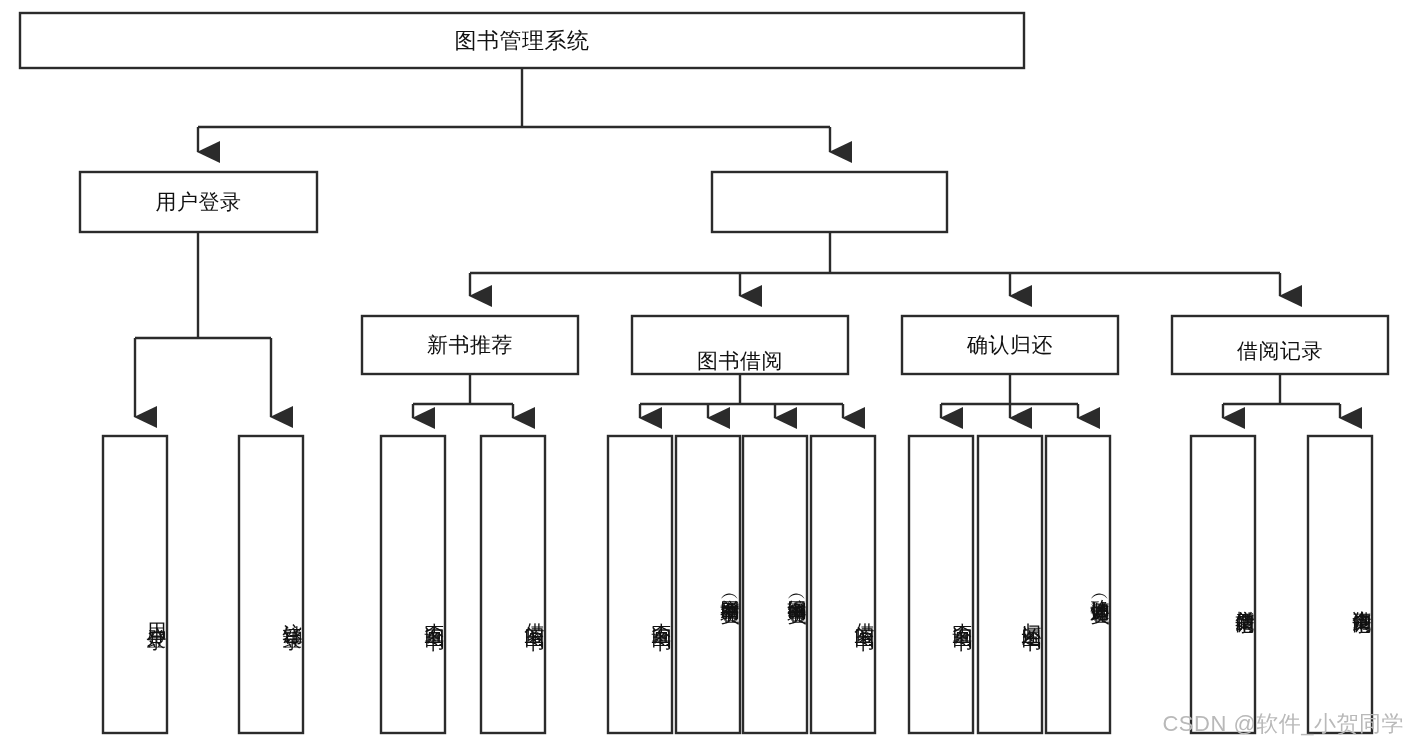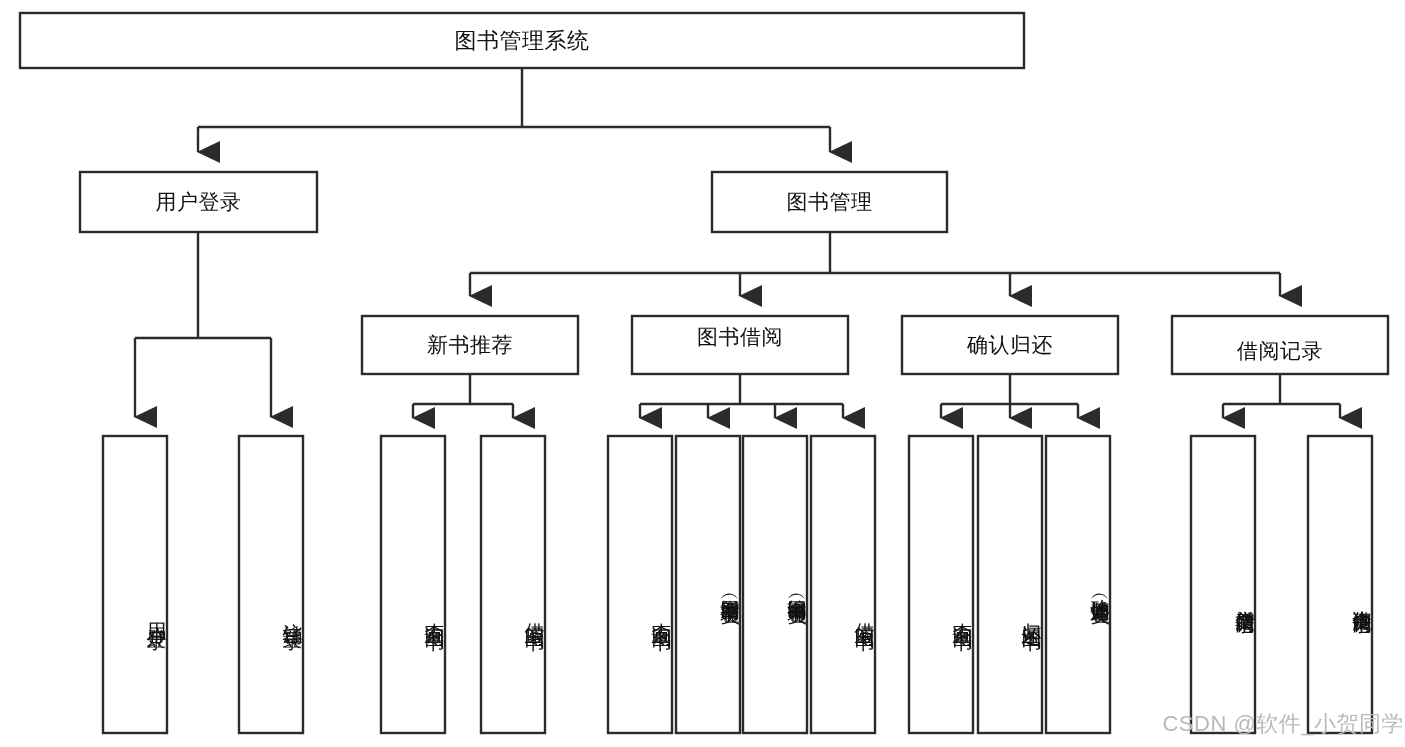--- a/index.html
+++ b/index.html
@@ -161,24 +161,23 @@
     <rect class="node-box" x="978" y="436" width="64" height="297"></rect>
     <rect class="node-box" x="1046" y="436" width="64" height="297"></rect>
 
     <rect class="node-box" x="1191" y="436" width="64" height="297"></rect>
     <rect class="node-box" x="1308" y="436" width="64" height="297"></rect>
   </svg>
 
   <div class="node-label" style="left:20px; top:13px; width:1004px; height:55px; font-size:22px;">图书管理系统</div>
 
   <div class="node-label" style="left:80px; top:172px; width:237px; height:60px;">用户登录</div>
-  <div class="node-label" style="left:712px; top:172px; width:235px; height:60px;">图书管理</div>
 
   <div class="node-label" style="left:362px; top:316px; width:216px; height:58px;">新书推荐</div>
-  <div class="node-label" style="left:632px; top:308px; width:216px; height:58px;">图书借阅</div>
+  <div class="node-label" style="left:632px; top:332px; width:216px; height:58px;">图书借阅</div>
   <div class="node-label" style="left:902px; top:316px; width:216px; height:58px;">确认归还</div>
   <div class="node-label" style="left:1172px; top:316px; width:216px; height:70px;">借阅记录</div>
 
   <div class="node-label vertical" style="left:103px; top:490px; width:64px; height:240px;">用户登录</div>
   <div class="node-label vertical" style="left:239px; top:490px; width:64px; height:240px;">注销登录</div>
 
   <div class="node-label vertical" style="left:381px; top:490px; width:64px; height:240px;">查询图书</div>
   <div class="node-label vertical" style="left:481px; top:490px; width:64px; height:240px;">借阅图书</div>
 
   <div class="node-label vertical" style="left:608px; top:490px; width:64px; height:240px;">查询图书</div>

